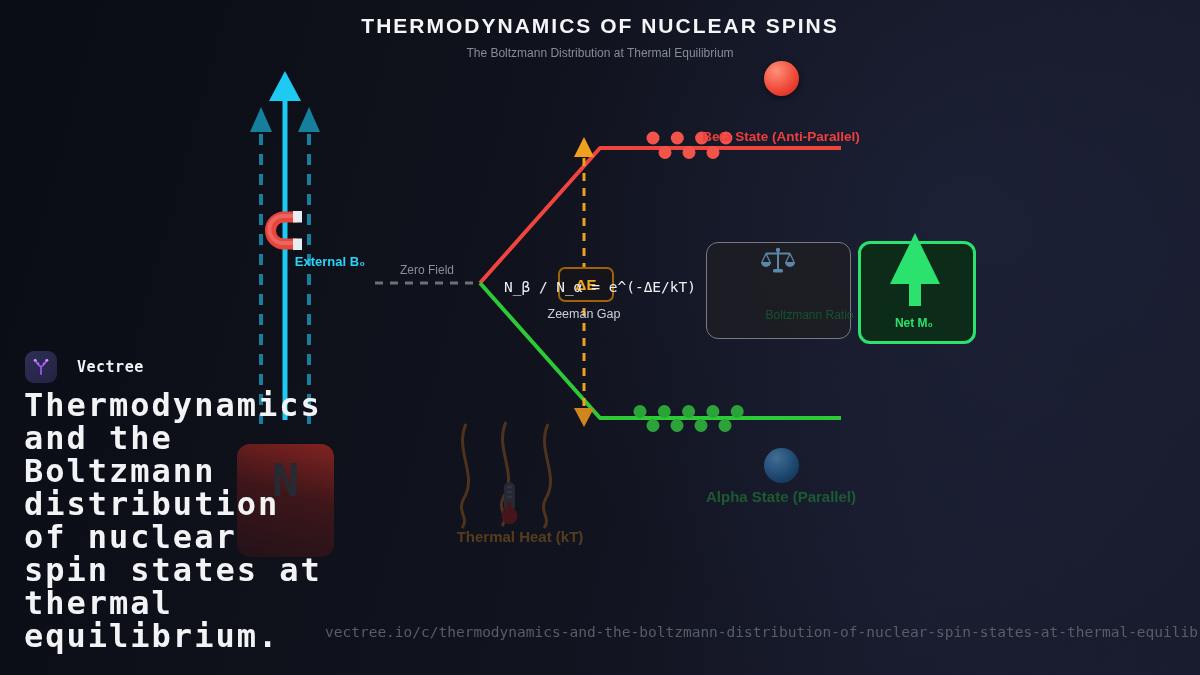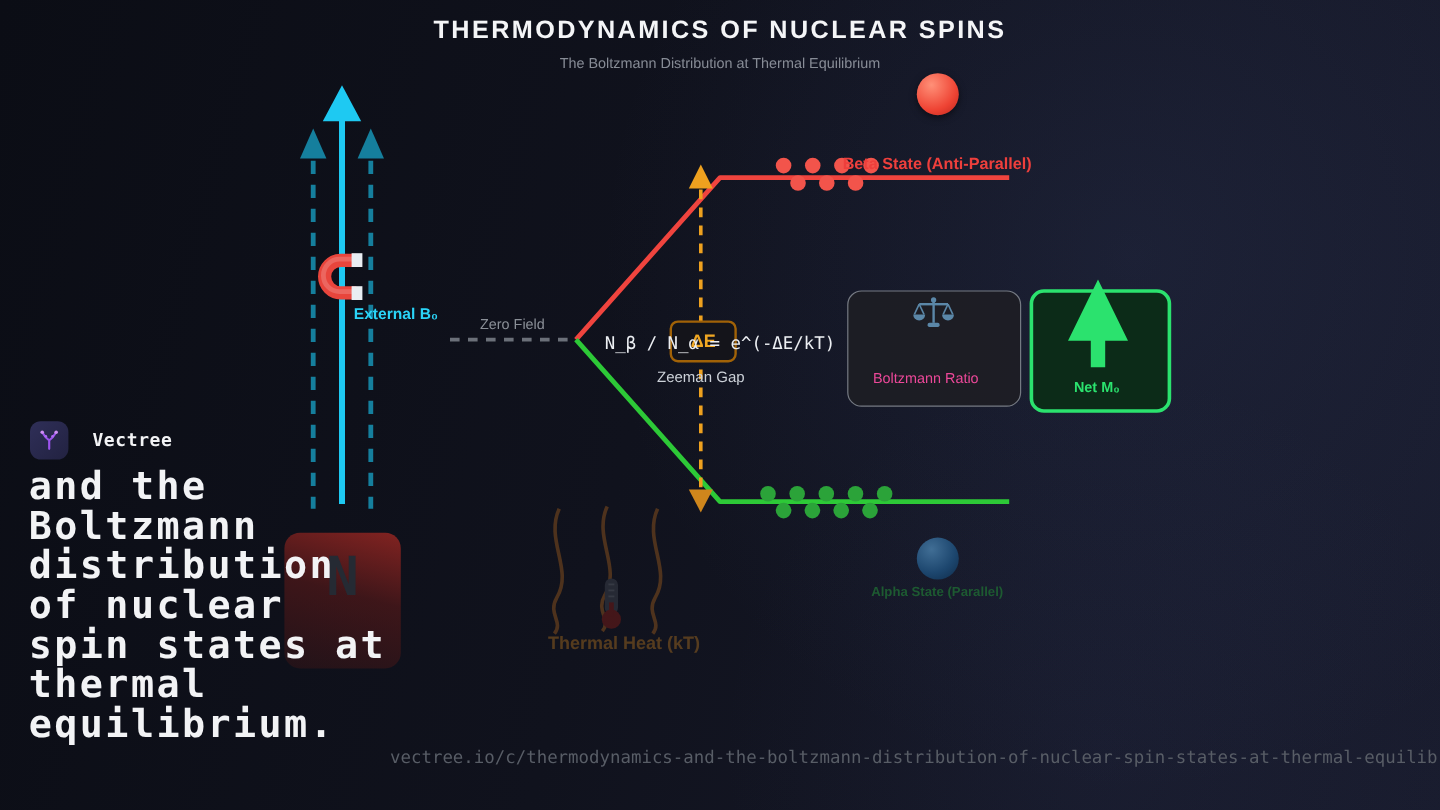--- a/index.html
+++ b/index.html
@@ -28,32 +28,32 @@
 
   .sphere{width:35px;height:35px;border-radius:50%;}
   .beta-sphere{left:764px;top:61px;
     background:radial-gradient(circle at 35% 28%,#ff9078,#ee4333 62%,#bb251c 100%);
     box-shadow:0 2px 6px rgba(0,0,0,.5);}
   .alpha-sphere{left:764px;top:448px;opacity:.92;
     background:radial-gradient(circle at 35% 28%,#44759e,#1d4a74 58%,#0e2c4b 100%);}
   .beta-label{left:661px;top:101px;width:240px;text-align:center;color:#ee3f3c;
     font-weight:bold;font-size:13.5px;margin-top:28px;}
   .alpha-label{left:661px;top:488px;width:240px;text-align:center;color:#1d5a31;
-    font-weight:bold;font-size:11px;}
+    font-weight:bold;font-size:15px;}
 
   .de-box{left:558px;top:267px;width:52px;height:31px;background:#14141a;
     border:2px solid #a16207;border-radius:7px;display:flex;align-items:center;
     justify-content:center;color:#f0a723;font-weight:bold;font-size:15px;}
   .zeeman-label{left:524px;top:307px;width:120px;text-align:center;color:#ccd1d8;font-size:12.5px;}
 
   .ratio-box{left:706px;top:242px;width:143px;height:95px;background:rgba(29,29,36,.96);
     border:1.5px solid #757a83;border-radius:12px;}
   .ratio-formula{left:50%;top:279px;transform:translateX(-50%);color:#eceff3;
     font-family:"DejaVu Sans Mono",monospace;font-size:14.5px;white-space:nowrap;}
-  .ratio-caption{left:706px;top:308px;width:131px;text-align:center;color:#ec4899;font-size:12px;}
+  .ratio-caption{left:744px;top:308px;width:131px;text-align:center;color:#14532d;font-size:12px;}
   .scale-icon{left:760px;top:247px;}
 
   .net-box{left:858px;top:241px;width:112px;height:97px;background:#0c2b18;
     border:3px solid #2be26e;border-radius:12px;}
   .net-arrow{left:889px;top:233px;}
   .net-label{left:858px;top:316px;width:112px;text-align:center;color:#2be26e;
     font-weight:bold;font-size:12px;}
 
   .thermal{left:430px;top:420px;width:180px;height:130px;opacity:.42;}
   .thermal-label{left:0;top:108px;width:180px;text-align:center;color:#b5751f;
@@ -194,20 +194,21 @@
     <path d="M11 18 V11 M11 11 C11 11 8 9 6 5.5 M11 11 C11 11 14 9 16 5.5" stroke="#9d54ef" stroke-width="1.8" fill="none" stroke-linecap="round"></path>
     <circle cx="5.2" cy="4.2" r="1.5" fill="#cf8df5"></circle>
     <circle cx="16.8" cy="4.2" r="1.5" fill="#cf8df5"></circle>
     <circle cx="8.2" cy="7.5" r="1.1" fill="#b06df2"></circle>
     <circle cx="13.8" cy="7.5" r="1.1" fill="#b06df2"></circle>
   </svg>
 </div>
 <div class="abs brand-name">Vectree</div>
 
 <div class="abs caption">
+  <div>Thermodynamics</div>
   <div>and the</div>
   <div>Boltzmann</div>
   <div>distribution</div>
   <div>of nuclear</div>
   <div>spin states at</div>
   <div>thermal</div>
   <div>equilibrium.</div>
 </div>
 
 <div class="abs footer-url">vectree.io/c/thermodynamics-and-the-boltzmann-distribution-of-nuclear-spin-states-at-thermal-equilibrium</div>

